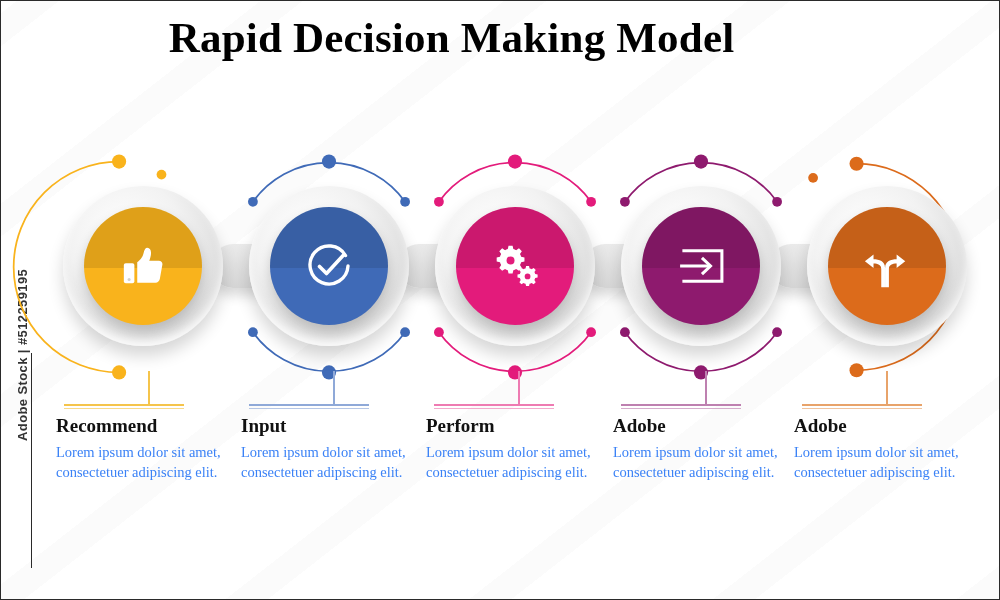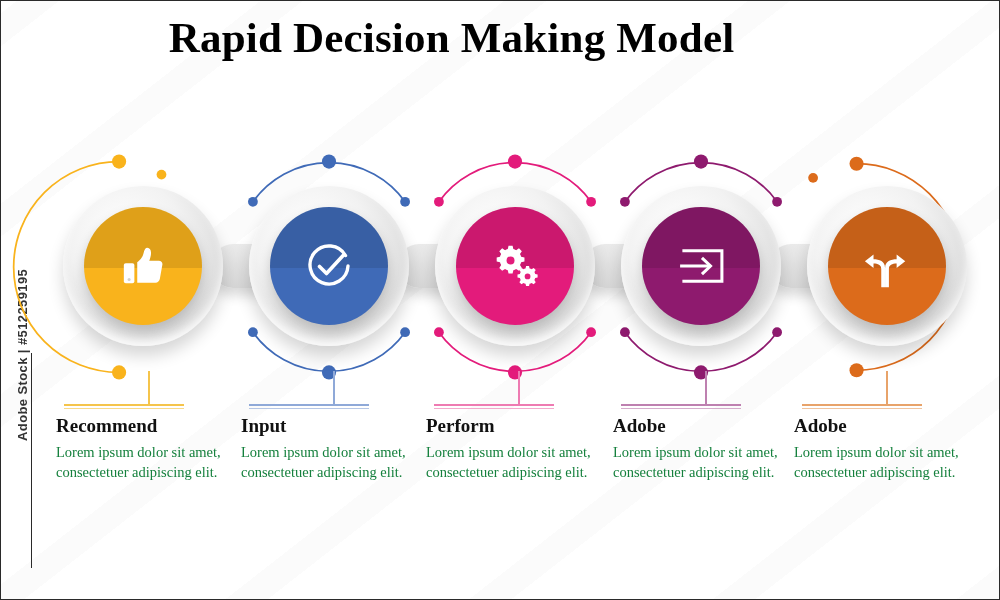--- a/index.html
+++ b/index.html
@@ -64,21 +64,21 @@
   .disc svg{display:block;}
   .arcs{position:absolute;left:-20px;top:-24px;width:240px;height:250px;overflow:visible;pointer-events:none;}
 
   
   .col{position:absolute;top:370px;width:186px;}
   .drop{position:relative;height:40px;}
   .drop .vline{position:absolute;left:50%;top:0;width:2px;height:34px;margin-left:-1px;}
   .drop .hline{position:absolute;left:8px;top:33px;width:120px;height:2px;}
   .drop .hline2{position:absolute;left:8px;top:37px;width:120px;height:1px;opacity:.65;}
   .h{font-size:19px;font-weight:700;color:#111;margin:4px 0 5px 0;font-family:"Liberation Serif", serif;}
-  .p{font-size:14.5px;line-height:1.38;color:#15803d;text-align:left;font-family:"Liberation Serif", serif;}
+  .p{font-size:14.5px;line-height:1.38;color:#3b82f6;text-align:left;font-family:"Liberation Serif", serif;}
 </style>
 </head>
 <body>
 
 <div id="canvas">
 
   <div id="watermark"></div>
 
   <div id="title">Rapid Decision Making Model</div>
 

